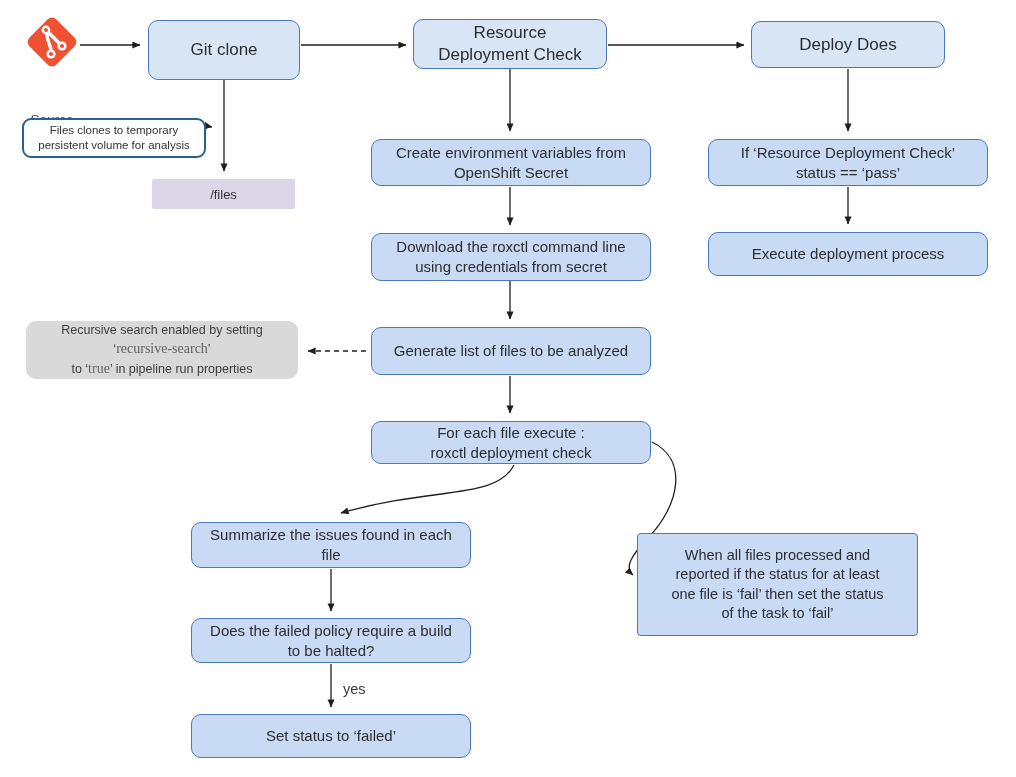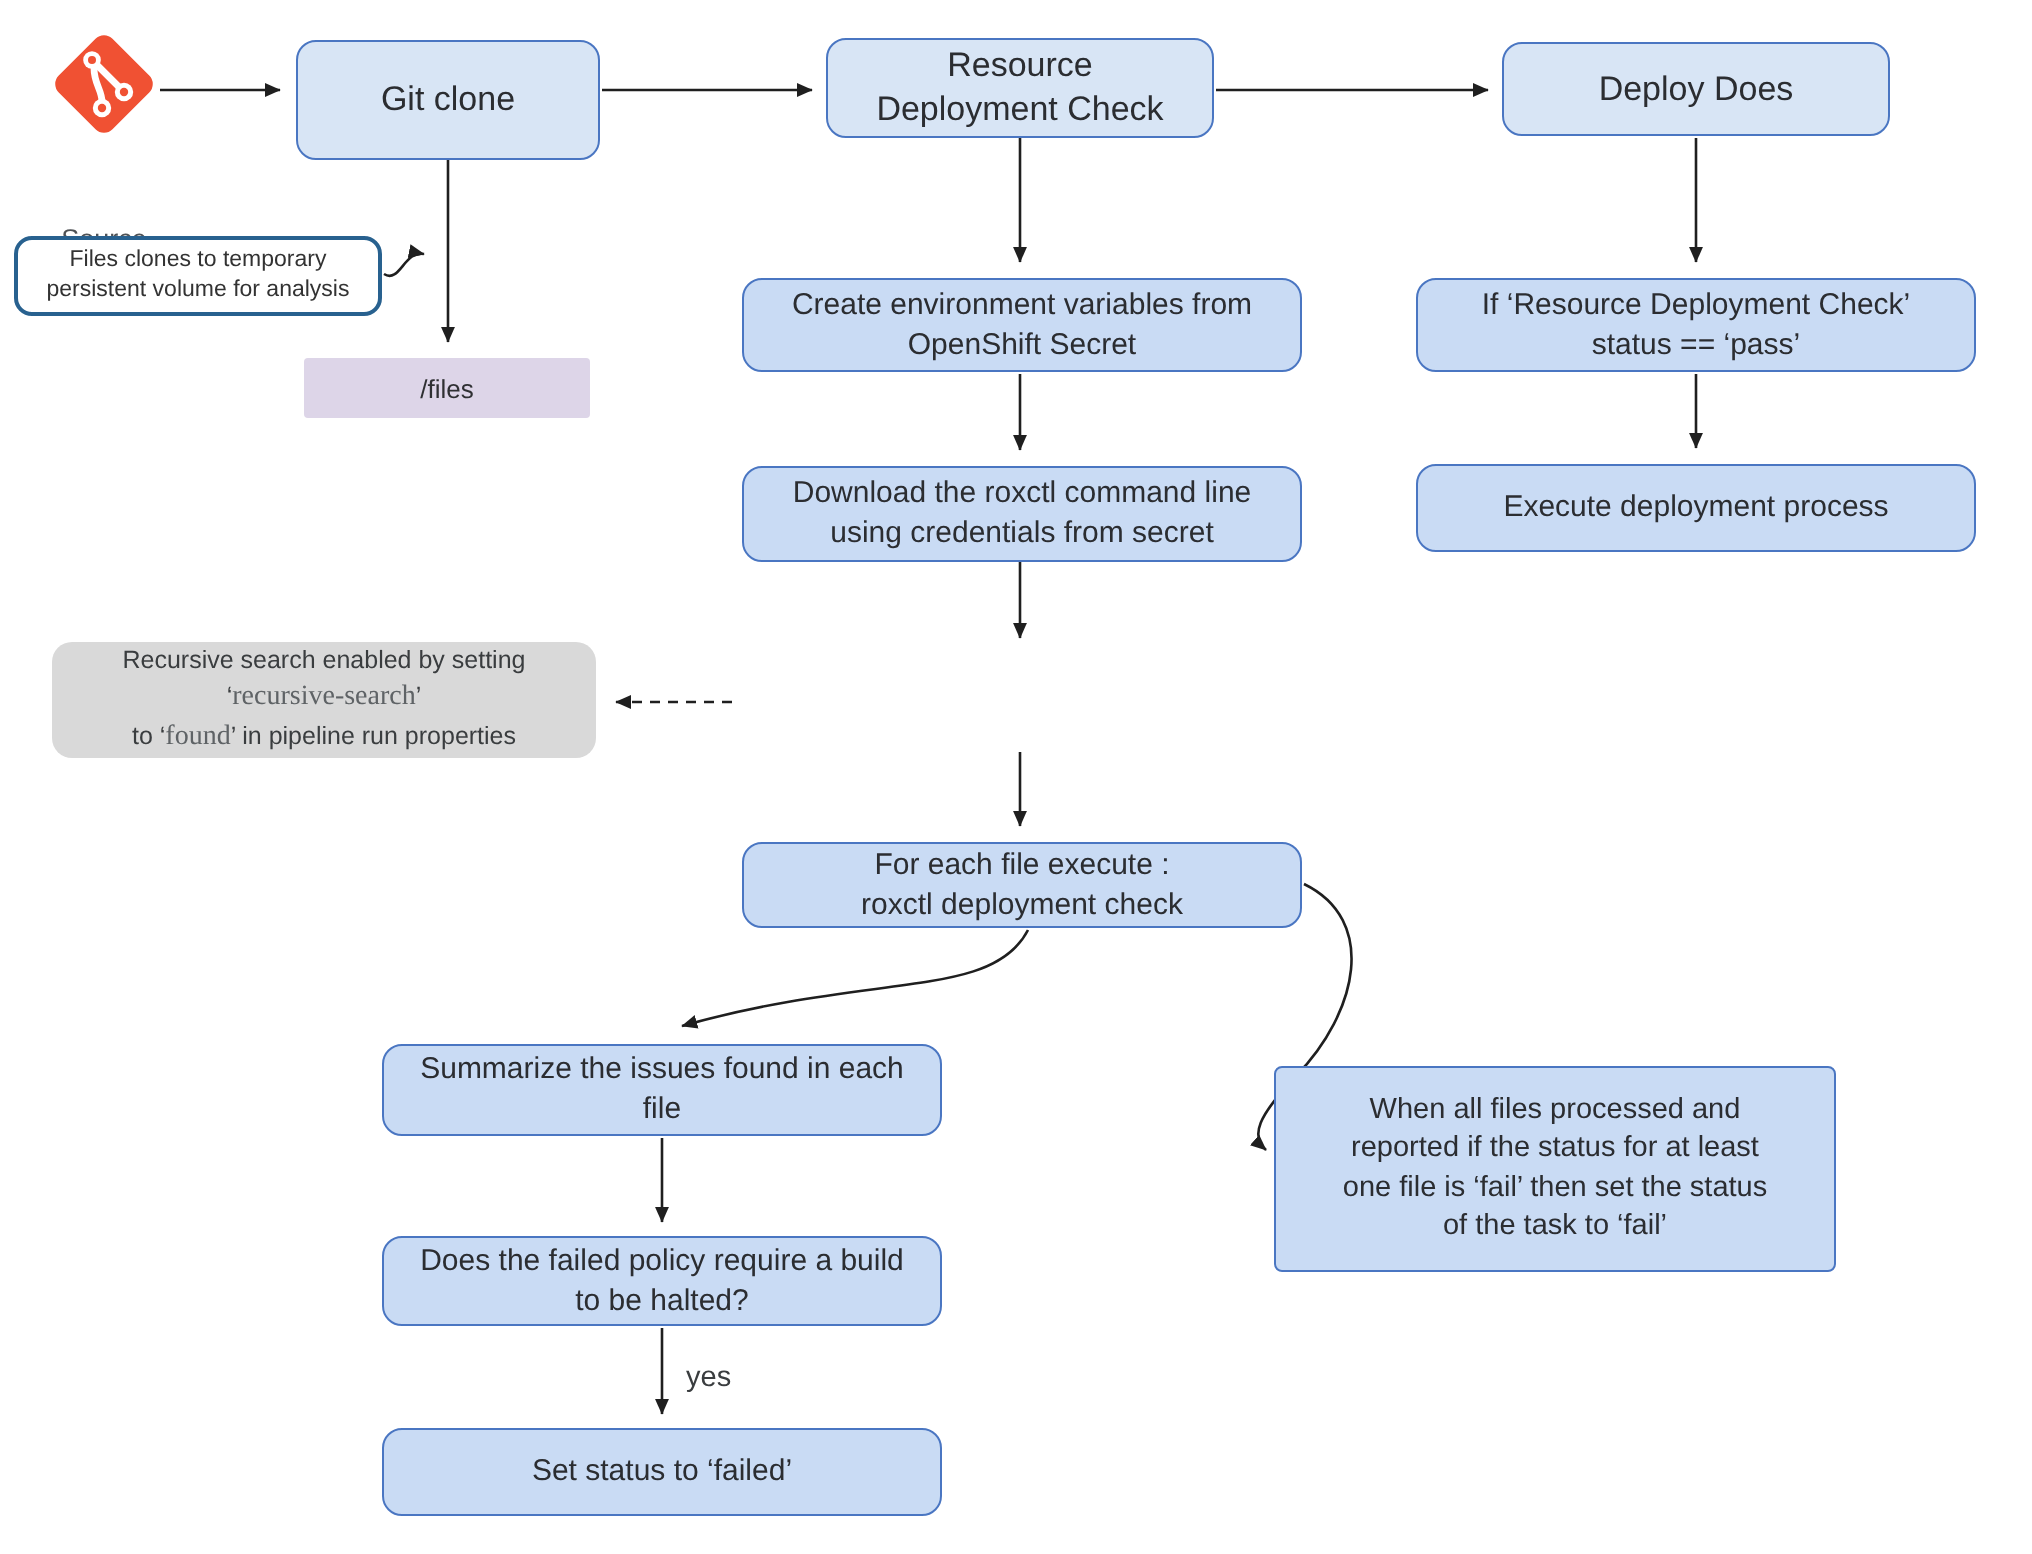--- a/index.html
+++ b/index.html
@@ -17,21 +17,21 @@
   .lbl{white-space:pre-line;}
   .header{background:#d8e5f5;font-size:17px;line-height:1.28;}
   .bignode{border-radius:4px;font-size:14.5px;}
   .files-box{
     position:absolute;box-sizing:border-box;display:flex;align-items:center;justify-content:center;
     background:#ddd5e8;border:none;border-radius:2px;font-size:13px;color:#2f3033;
   }
   .callout-white{
     position:absolute;box-sizing:border-box;display:flex;align-items:center;justify-content:center;
     text-align:center;background:#ffffff;border:2px solid #28618f;border-radius:9px;
-    font-size:11.5px;line-height:1.3;color:#333;padding:2px 4px;
+    font-size:11.5px;line-height:1.3;color:#333;padding:2px 4px;margin-left:15px;
   }
   .callout-gray{
     position:absolute;box-sizing:border-box;display:flex;flex-direction:column;
     align-items:center;justify-content:center;text-align:center;
     background:#d9d9d9;border:none;border-radius:10px;
     font-size:12.5px;line-height:1.4;color:#3a3d3f;padding:2px 6px;
   }
   .mono{font-family:Liberation Serif, serif;font-size:14px;color:#5f6366;}
   .src-label{
     position:absolute;text-align:center;font-size:13.5px;line-height:1.5;color:#4f5255;white-space:pre-line;margin-top:36px;
@@ -112,29 +112,32 @@
   </div>
 
   <div class="node" style="left:371px;top:139px;width:280px;height:47px">
     <span class="lbl">Create environment variables from
 OpenShift Secret</span>
   </div>
   <div class="node" style="left:371px;top:233px;width:280px;height:48px">
     <span class="lbl">Download the roxctl command line
 using credentials from secret</span>
   </div>
+  <div class="node" style="left:371px;top:327px;width:280px;height:48px">
+    <span class="lbl">Generate list of files to be analyzed</span>
+  </div>
   <div class="node" style="left:371px;top:421px;width:280px;height:43px">
     <span class="lbl">For each file execute :
 roxctl deployment check</span>
   </div>
 
   <div class="callout-gray" style="left:26px;top:321px;width:272px;height:58px">
     <span>Recursive search enabled by setting</span>
     <span><span>‘</span><span class="mono">recursive-search</span><span>’</span></span>
-    <span><span>to ‘</span><span class="mono">found</span><span>’ in pipeline run properties</span></span>
+    <span><span>to ‘</span><span class="mono">true</span><span>’ in pipeline run properties</span></span>
   </div>
 
   <div class="node" style="left:708px;top:139px;width:280px;height:47px">
     <span class="lbl">If ‘Resource Deployment Check’
 status == ‘pass’</span>
   </div>
   <div class="node" style="left:708px;top:232px;width:280px;height:44px">
     <span class="lbl">Execute deployment process</span>
   </div>
   <div class="node bignode" style="left:637px;top:533px;width:281px;height:103px">

